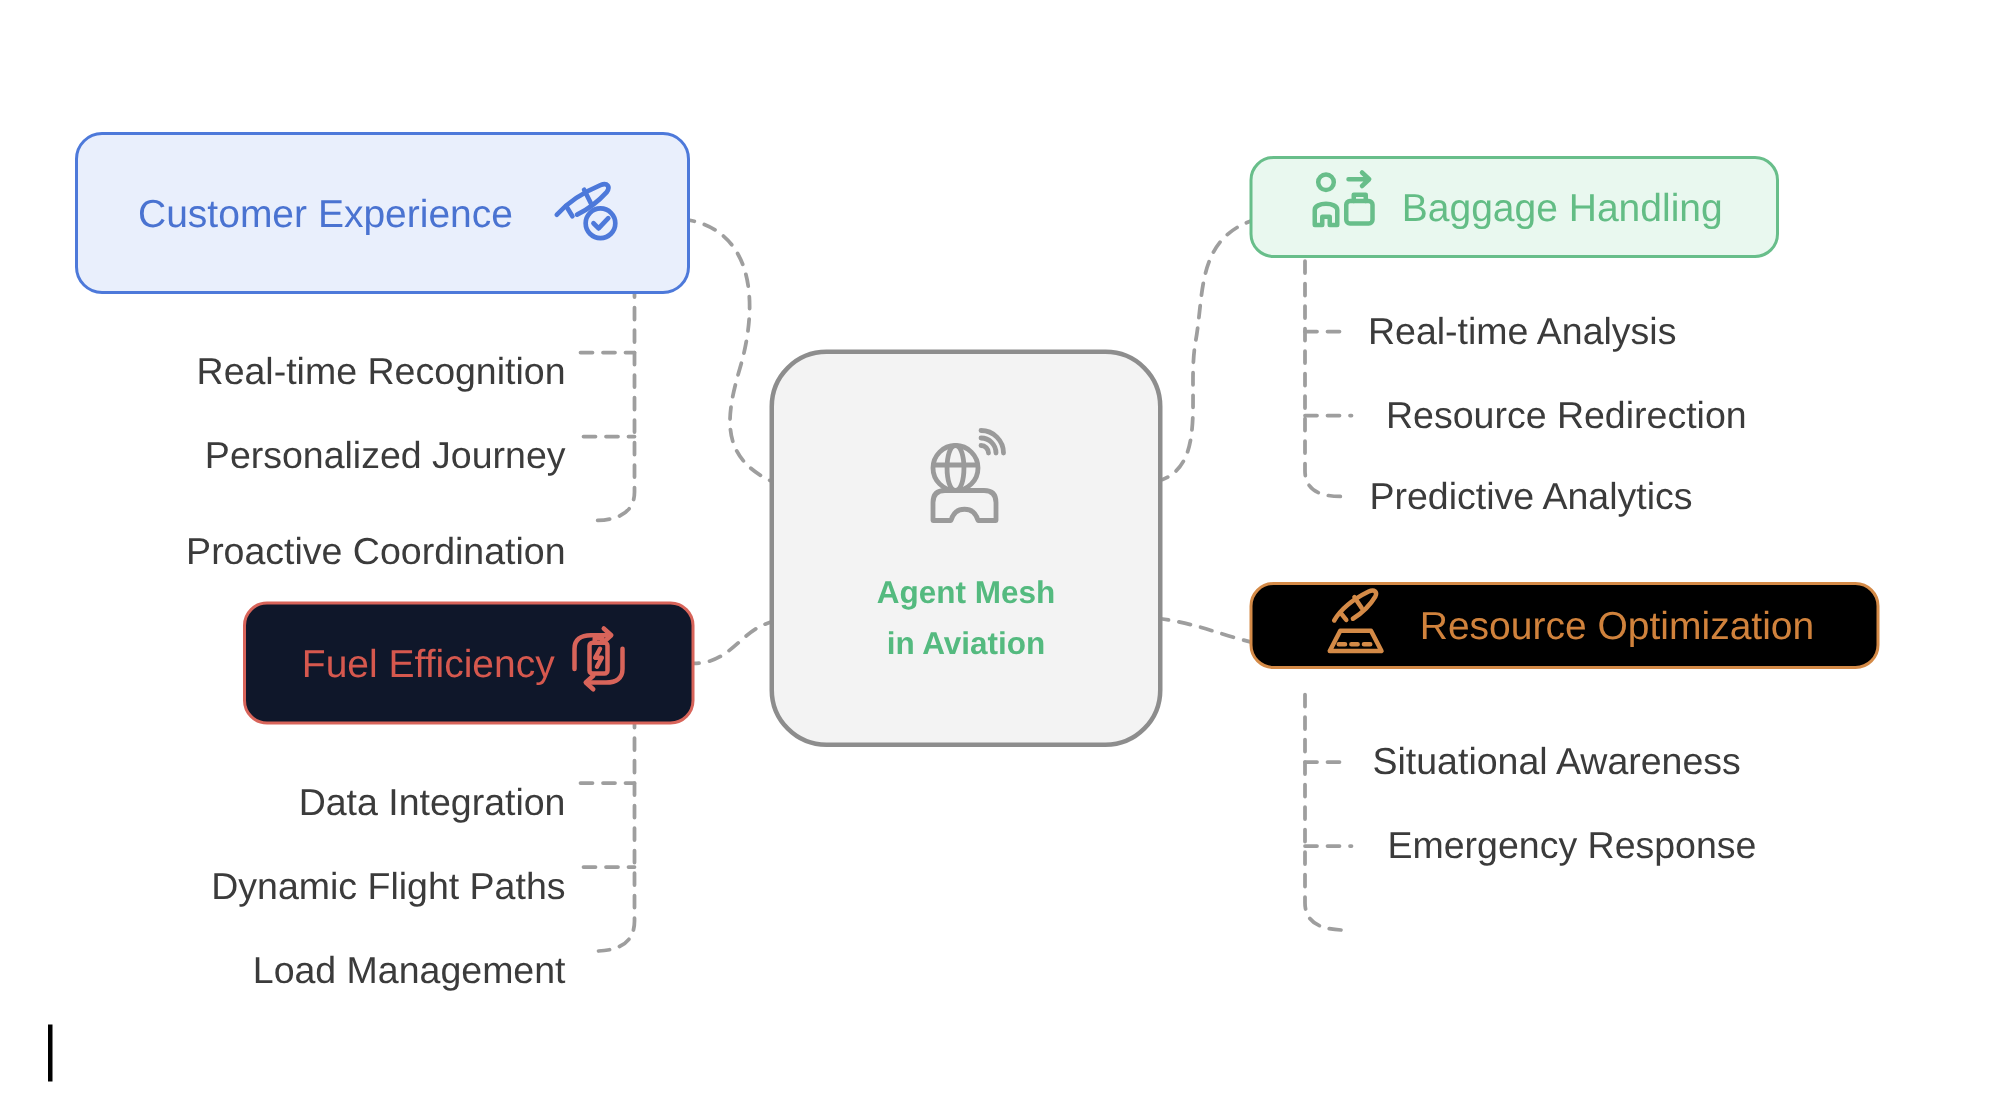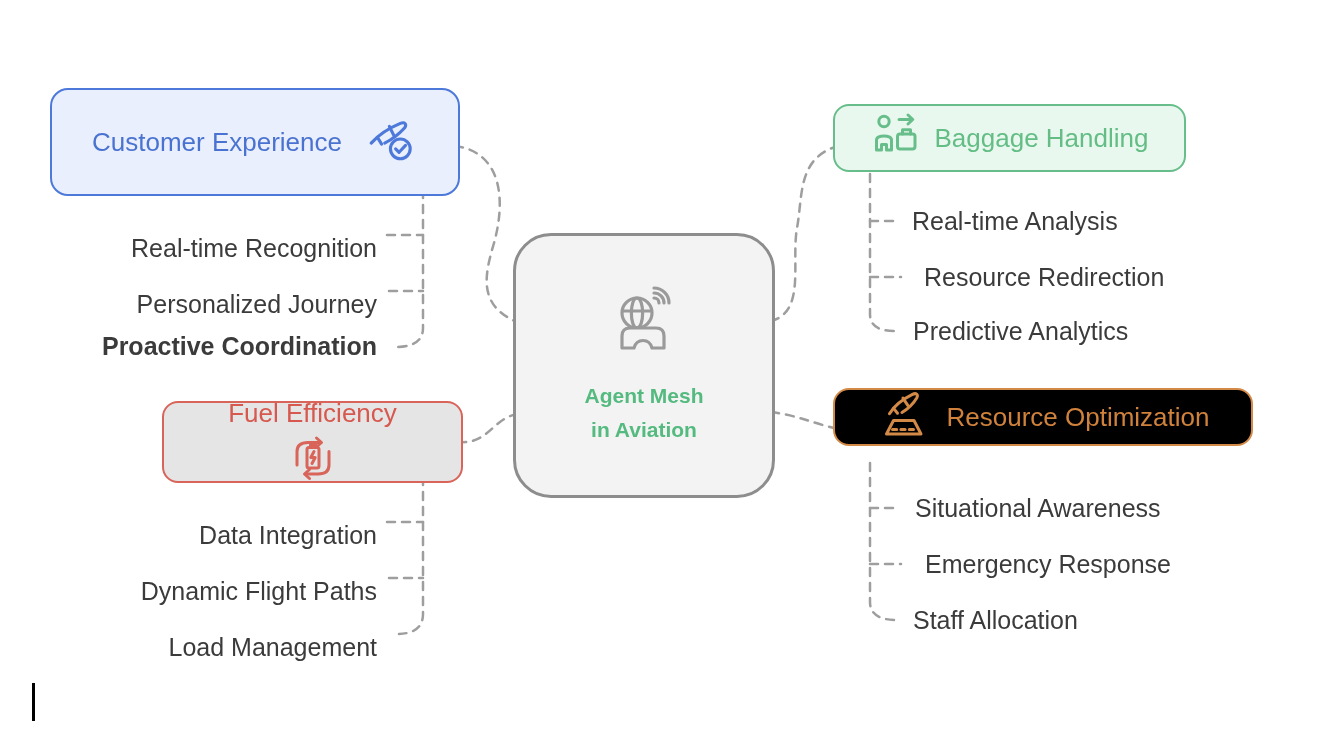--- a/index.html
+++ b/index.html
@@ -16,34 +16,34 @@
   .icon{flex:0 0 auto;display:block;}
 
   .blue-node{left:50px;top:88px;width:410px;height:108px;border:2.5px solid #4d79da;
     background:#e9effc;color:#4a73d1;border-radius:18px;gap:24px;}
   .blue-node .ttl{white-space:normal;text-align:center;}
 
   .green-node{left:833px;top:104px;width:353px;height:68px;border:2.5px solid #68be8a;
     background:#e9f8ef;color:#63bd85;gap:14px;}
 
   .red-node{left:162px;top:401px;width:301px;height:82px;border:2.5px solid #d8645a;
-    background:#e5e5e5;color:#d6584e;gap:4px;flex-direction:column;}
+    background:#0f172a;color:#d6584e;gap:4px;}
 
   .orange-node{left:833px;top:388px;width:420px;height:58px;border:2.5px solid #d48a47;
     background:#000000;color:#d0823c;gap:16px;}
 
   .center-node{left:513px;top:233px;width:262px;height:265px;border:3px solid #8d8d8d;
     background:#f3f3f3;border-radius:38px;flex-direction:column;gap:14px;}
   .center-node .ctr-title{color:#54ba7f;font-weight:bold;font-size:21px;line-height:34px;
     text-align:center;white-space:nowrap;}
 
   .leaf{position:absolute;z-index:1;font-size:25px;line-height:32px;color:#3b3b3b;
     white-space:nowrap;}
   .leaf.r{text-align:right;margin-top:13px;}
-  .lf1{right:951px;top:219px;} .lf2{right:951px;top:275px;} .lf3{right:951px;top:317px;font-weight:bold;}
+  .lf1{right:951px;top:219px;} .lf2{right:951px;top:275px;} .lf3{right:951px;top:339px;}
   .lf4{right:951px;top:506px;} .lf5{right:951px;top:562px;} .lf6{right:951px;top:618px;}
   .rf1{left:912px;top:205px;}  .rf2{left:924px;top:261px;}  .rf3{left:913px;top:315px;}
   .rf4{left:915px;top:492px;}  .rf5{left:925px;top:548px;}  .rf6{left:913px;top:604px;}
 
   .text-cursor{position:absolute;left:32px;top:683px;width:3px;height:38px;background:#000;z-index:2;}
 </style>
 </head>
 <body>
 
 <div class="canvas">
@@ -149,17 +149,16 @@
   <div class="leaf r lf4">Data Integration</div>
   <div class="leaf r lf5">Dynamic Flight Paths</div>
   <div class="leaf r lf6">Load Management</div>
 
   <div class="leaf rf1">Real-time Analysis</div>
   <div class="leaf rf2">Resource Redirection</div>
   <div class="leaf rf3">Predictive Analytics</div>
 
   <div class="leaf rf4">Situational Awareness</div>
   <div class="leaf rf5">Emergency Response</div>
-  <div class="leaf rf6">Staff Allocation</div>
 
   <div class="text-cursor"></div>
 
 </div>
 
 </body></html>

